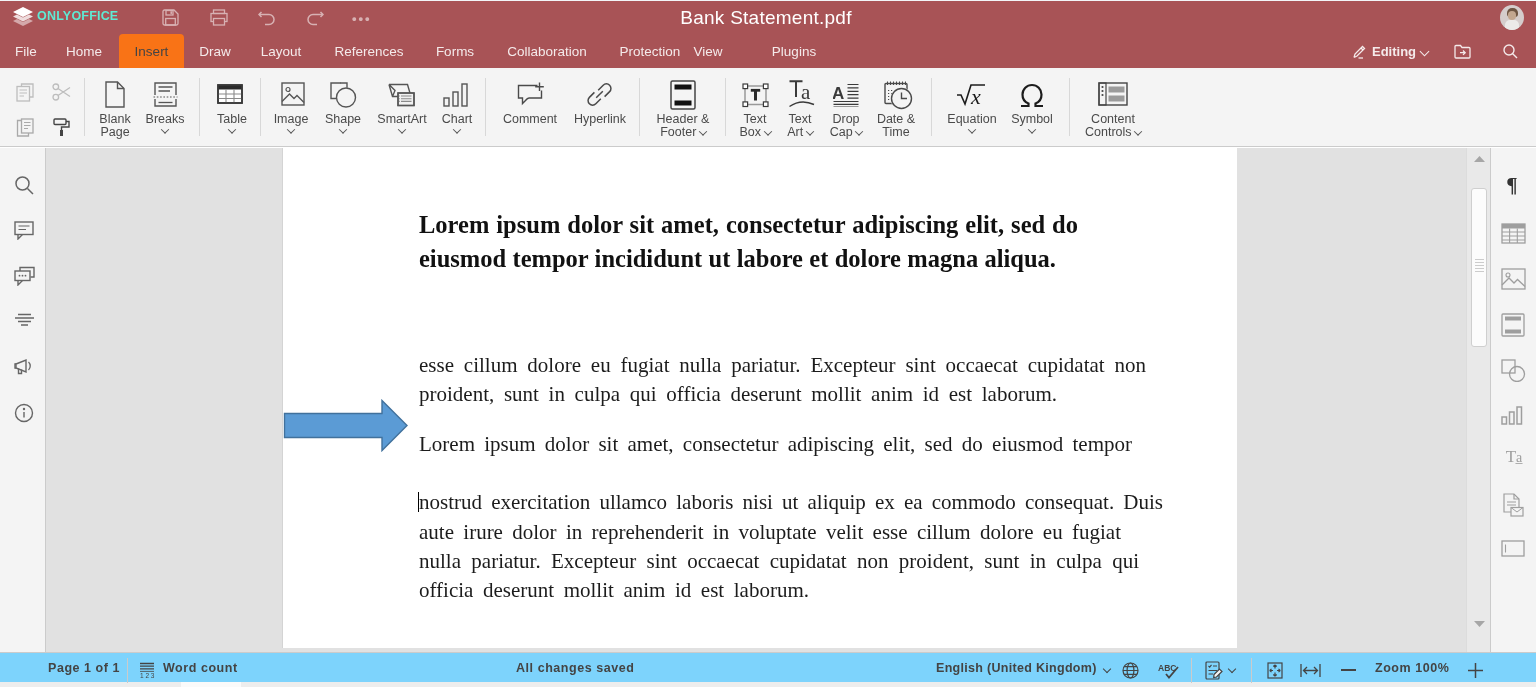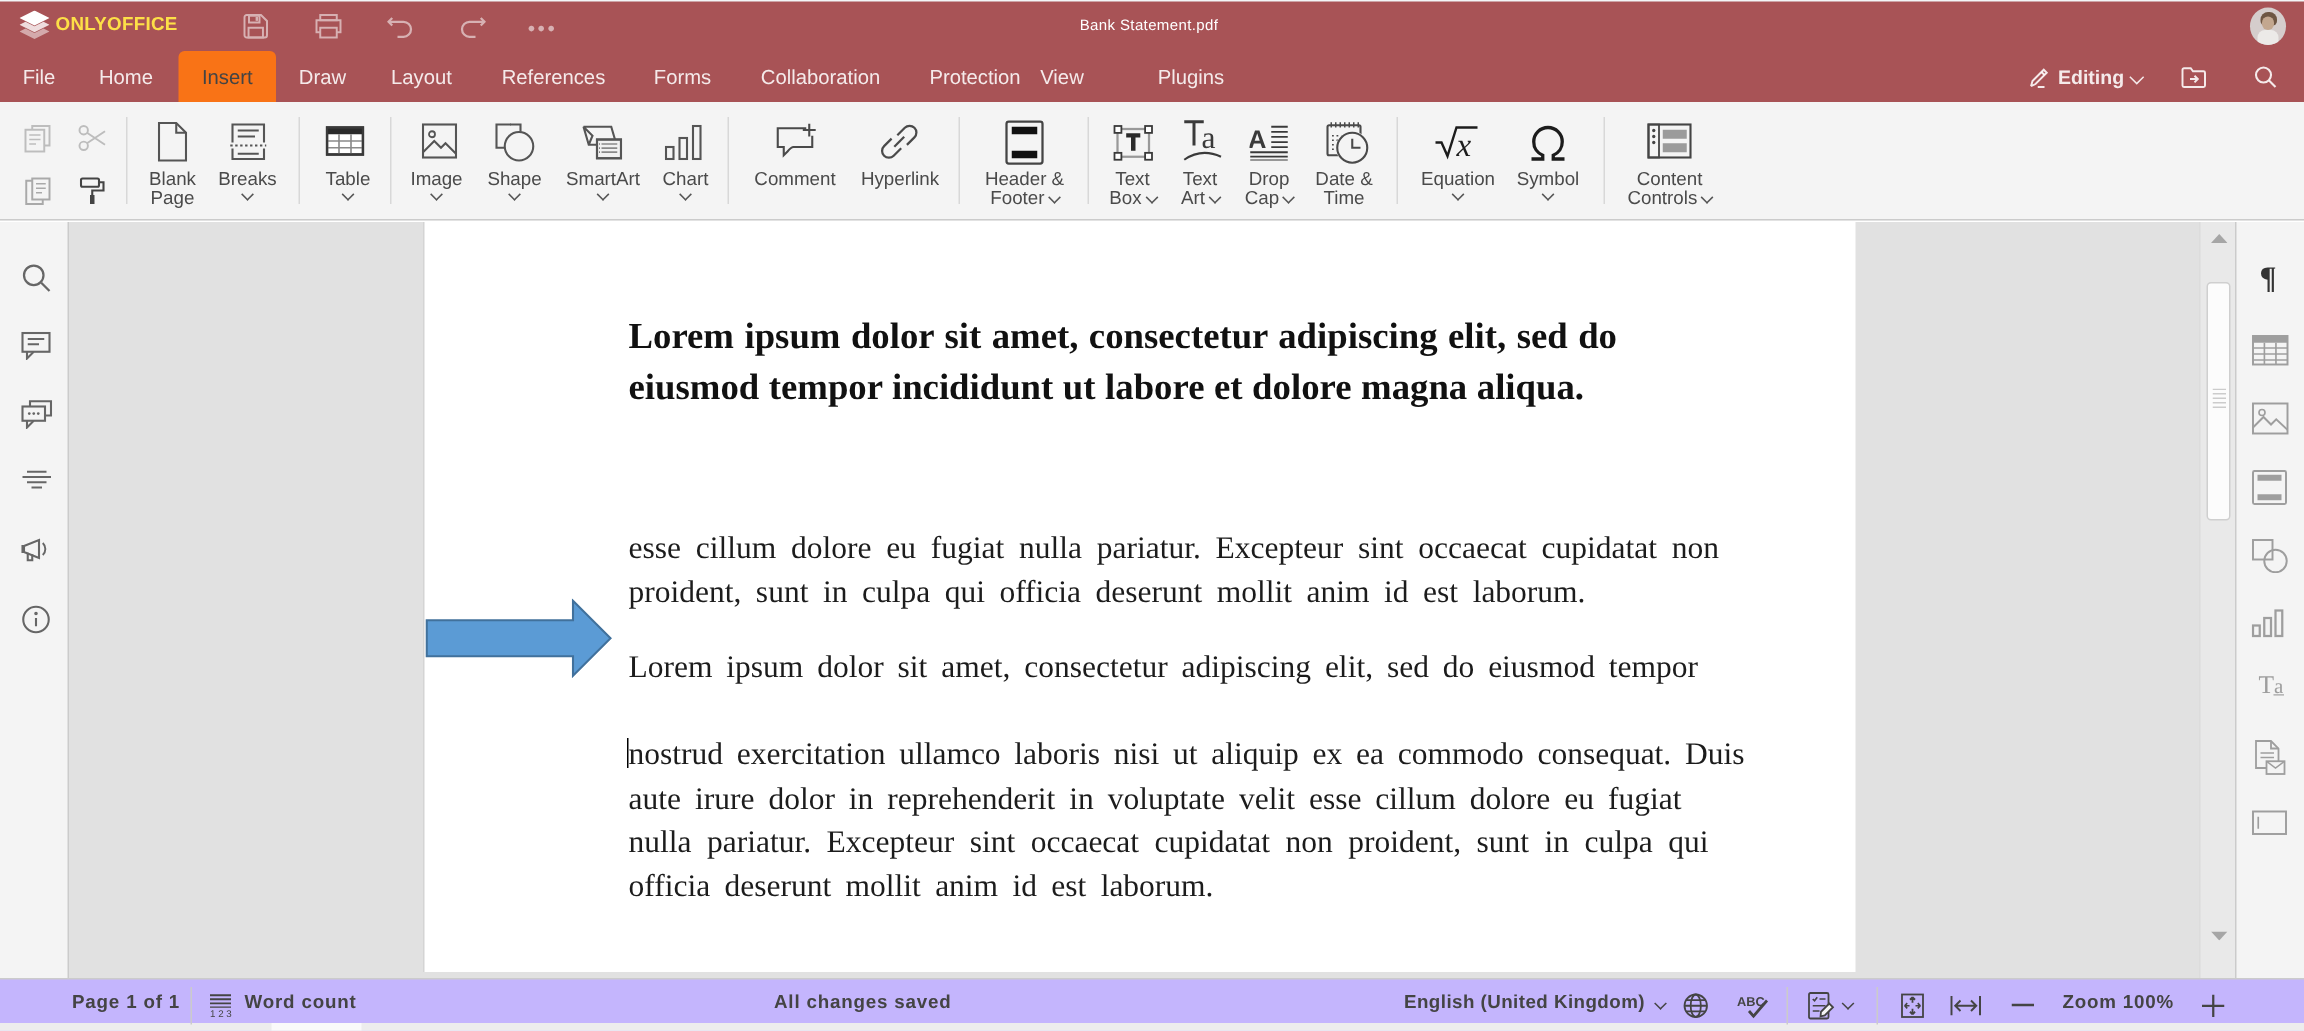--- a/index.html
+++ b/index.html
@@ -4,22 +4,22 @@
 <style>
 * { margin:0; padding:0; box-sizing:border-box; }
 html,body { width:1536px; height:687px; overflow:hidden; }
 body { font-family:"Liberation Sans", sans-serif; position:relative; background:#fff; }
 #app { position:absolute; left:0; top:0; width:1536px; height:687px; }
 .abs { position:absolute; }
 
 
 #topbar { position:absolute; left:0; top:0; width:1536px; height:34px; background:#a85356; }
 #topline { position:absolute; left:0; top:0; width:1536px; height:1px; background:#f2f5f7; z-index:5; }
-#logo-text { position:absolute; left:37px; top:9px; color:#fde047; font-weight:bold; font-size:12.5px; letter-spacing:0.2px; }
-#doctitle { position:absolute; left:0; top:0; width:1532px; height:34px; text-align:center; line-height:36px; color:#fff; font-size:10px; letter-spacing:0.25px; }
+#logo-text { position:absolute; left:37px; top:9px; color:#5eead4; font-weight:bold; font-size:12.5px; letter-spacing:0.2px; }
+#doctitle { position:absolute; left:0; top:0; width:1532px; height:34px; text-align:center; line-height:36px; color:#fff; font-size:19px; letter-spacing:0.25px; }
 .tbico { position:absolute; top:9px; opacity:0.55; }
 
 #tabbar { position:absolute; left:0; top:34px; width:1536px; height:34px; background:#a85356; }
 .tab { position:absolute; top:0; height:34px; line-height:36px; color:rgba(255,255,255,0.88); font-size:13.5px; text-align:center; }
 #tab-active { position:absolute; left:119px; top:34px; width:65px; height:34px; background:#f97316; border-radius:4px 4px 0 0; }
 .tabr { position:absolute; top:0; height:34px; line-height:36px; color:rgba(255,255,255,0.88); font-size:13px;font-weight:bold; }
 
 
 #toolbar { position:absolute; left:0; top:68px; width:1536px; height:79px; background:#f4f4f4; border-bottom:1px solid #cbcbcb; }
 .sep { position:absolute; top:10px; width:1px; height:58px; background:#d8d8d8; }
@@ -34,21 +34,21 @@
 #vscroll { position:absolute; left:1466px; top:0; width:24px; height:505px; background:#e9e9e9; border-left:1px solid #dcdcdc; }
 .licon { position:absolute; left:14px; }
 .ricon { position:absolute; left:10px; }
 
 
 .tl { position:absolute; font-family:"Liberation Serif", serif; color:#1c1c1c; text-align:justify; text-align-last:justify; }
 .body21 { font-size:21px; line-height:30px; }
 .head24 { font-size:24.5px; line-height:34px; font-weight:bold; color:#111; }
 
 
-#statusbar { position:absolute; left:0; top:652px; width:1536px; height:35px; background:#c4b5fd; border-top:1px solid #cbcbcb; }
+#statusbar { position:absolute; left:0; top:652px; width:1536px; height:35px; background:#7dd3fc; border-top:1px solid #cbcbcb; }
 .st { position:absolute; top:0; height:31px; line-height:31px; font-size:12.5px; letter-spacing:0.55px; font-weight:bold; color:#444; }
 .stsep { position:absolute; top:5px; width:1px; height:25px; background:#cbcbcb; }
 </style>
 </head>
 <body>
 <div id="app">
   <div id="topbar">
     <svg class="abs" style="left:13px;top:7px" width="20" height="21" viewBox="0 0 20 21">
       <polygon points="10,0 20,5 10,10 0,5" fill="#ffffff"></polygon>
       <path d="M0 9.5 L4 7.5 L10 10.5 L16 7.5 L20 9.5 L10 14.5 Z" fill="#ffffff" opacity="0.8"></path>

